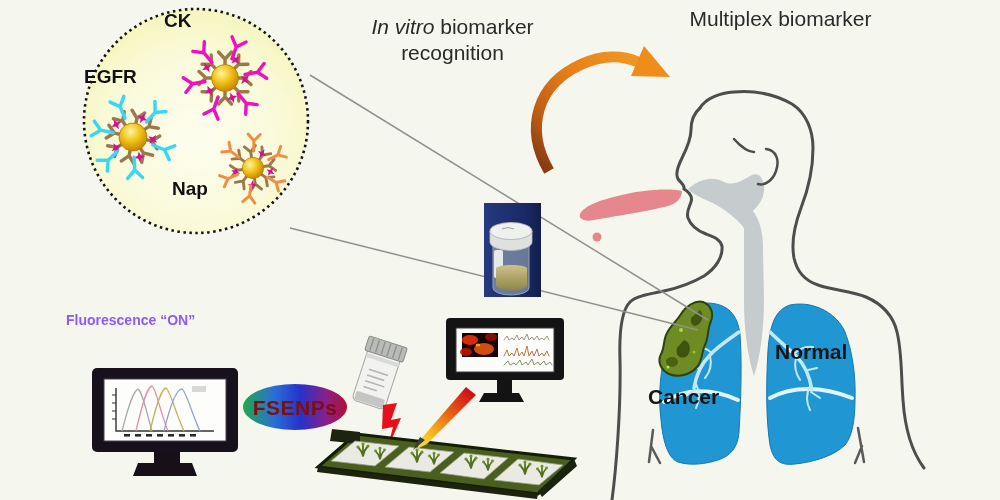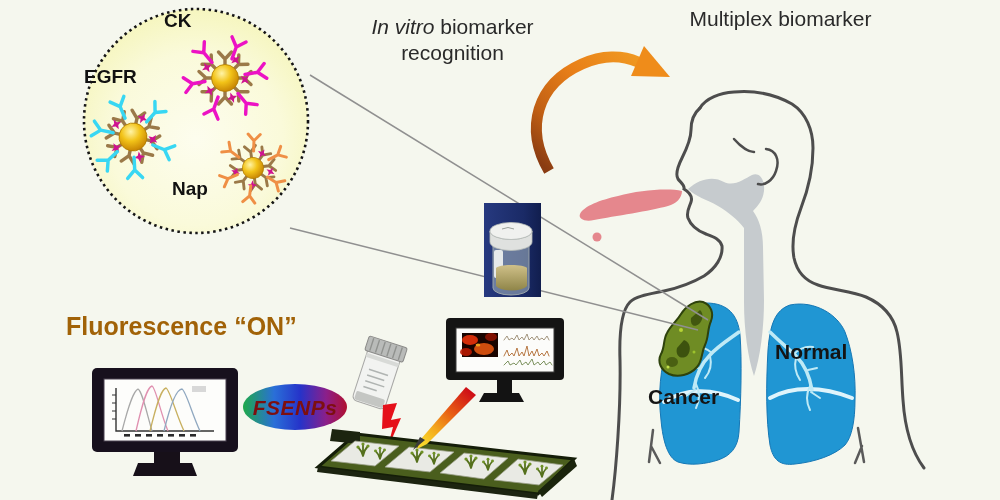--- a/index.html
+++ b/index.html
@@ -4,21 +4,21 @@
 <style>
   html,body{margin:0;padding:0;background:#e9e9e9;}
   #canvas{
     position:relative;width:1000px;height:500px;overflow:hidden;
     background:#f5f7ee;font-family:"Liberation Sans",sans-serif;
   }
   #scene{position:absolute;left:0;top:0;}
   .lbl{position:absolute;color:#232323;white-space:nowrap;}
   .caption{font-size:21px;line-height:26px;text-align:center;color:#2a2a2a;}
   .inset-lbl{font-size:19px;font-weight:bold;color:#111;}
-  .signal{font-size:25px;font-weight:bold;color:#a16207;text-align:right;}
+  .signal{font-size:14px;font-weight:bold;color:#8b5cf6;text-align:right;}
   .organ-lbl{font-size:21px;font-weight:bold;color:#141414;}
   .fsenps{font-size:21px;font-weight:bold;color:#7d0f0f;letter-spacing:.5px;}
 </style>
 </head>
 <body>
 
 <div id="canvas">
 
 <svg id="scene" width="1000" height="500" viewBox="0 0 1000 500">
   <defs>
@@ -335,18 +335,18 @@
   <div><i>In vitro</i><span> biomarker</span></div>
   <div>recognition</div>
 </div>
 
 <div class="lbl caption" style="left:663px;top:6px;width:235px;">
   <div>Multiplex biomarker</div>
 </div>
 
 <div class="lbl signal" style="left:66px;top:312px;">Fluorescence “ON”</div>
 
-<div class="lbl fsenps" style="left:295px;top:396px;transform:translateX(-50%);font-style:italic;">FSENPs</div>
+<div class="lbl fsenps" style="left:295px;top:396px;transform:translateX(-50%);">FSENPs</div>
 
 <div class="lbl organ-lbl" style="left:648px;top:385px;">Cancer</div>
 <div class="lbl organ-lbl" style="left:775px;top:340px;">Normal</div>
 
 </div>
 
 </body></html>

